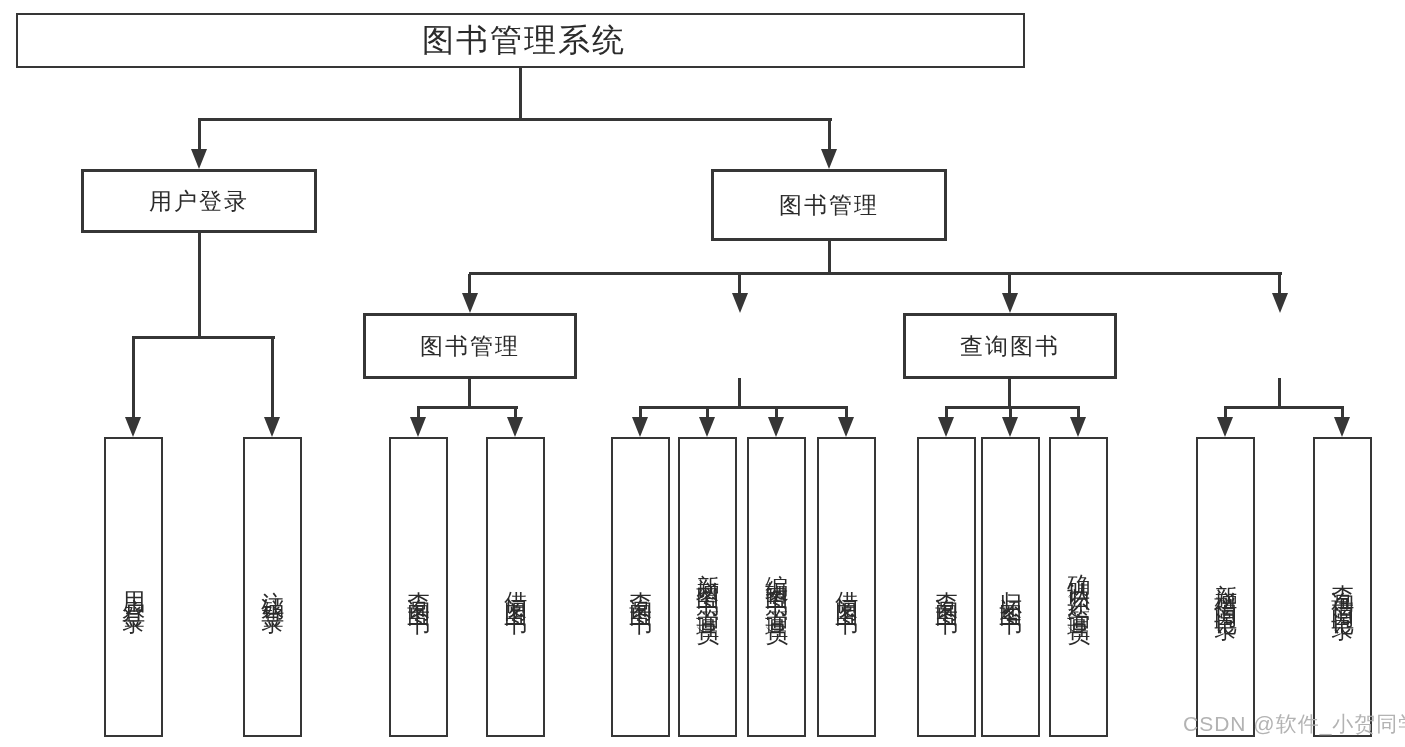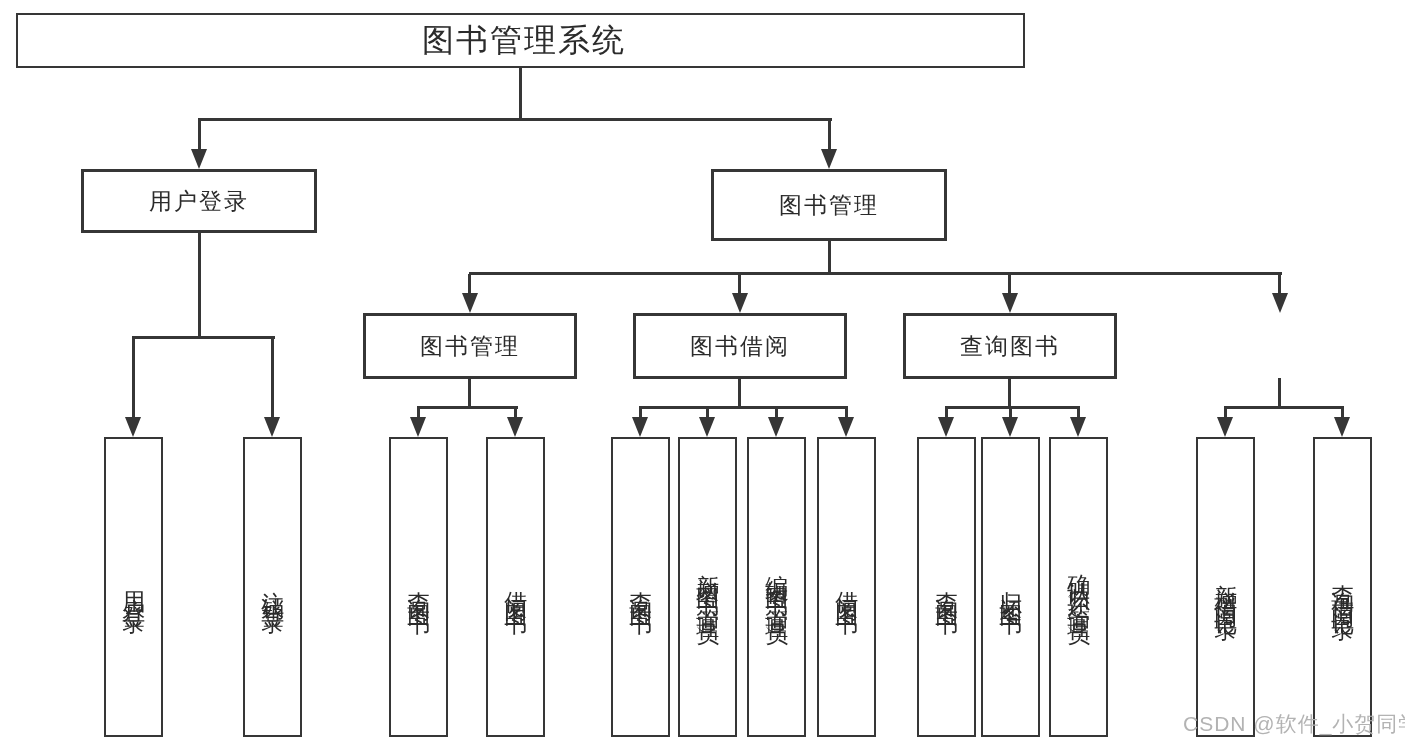--- a/index.html
+++ b/index.html
@@ -112,21 +112,20 @@
   <div class="ar" style="left:1070px;top:417px"></div>
   <div class="ar" style="left:1217px;top:417px"></div>
   <div class="ar" style="left:1334px;top:417px"></div>
 
   <div class="box root" style="left:16px;top:13px;width:1009px;height:55px">图书管理系统</div>
 
   <div class="box" style="left:81px;top:169px;width:236px;height:64px">用户登录</div>
   <div class="box" style="left:711px;top:169px;width:236px;height:72px">图书管理</div>
 
   <div class="box" style="left:363px;top:313px;width:214px;height:66px">图书管理</div>
-  <div class="box" style="left:633px;top:313px;width:214px;height:66px">图书借阅</div>
   <div class="box" style="left:903px;top:313px;width:214px;height:66px">查询图书</div>
 
   <div class="box leaf" style="left:104px;top:437px;width:59px;height:300px">用户登录</div>
   <div class="box leaf" style="left:243px;top:437px;width:59px;height:300px">注销登录</div>
 
   <div class="box leaf" style="left:389px;top:437px;width:59px;height:300px">查询图书</div>
   <div class="box leaf" style="left:486px;top:437px;width:59px;height:300px">借阅图书</div>
 
   <div class="box leaf" style="left:611px;top:437px;width:59px;height:300px">查询图书</div>
   <div class="box leaf" style="left:678px;top:437px;width:59px;height:300px">新增图书（管理员）</div>

